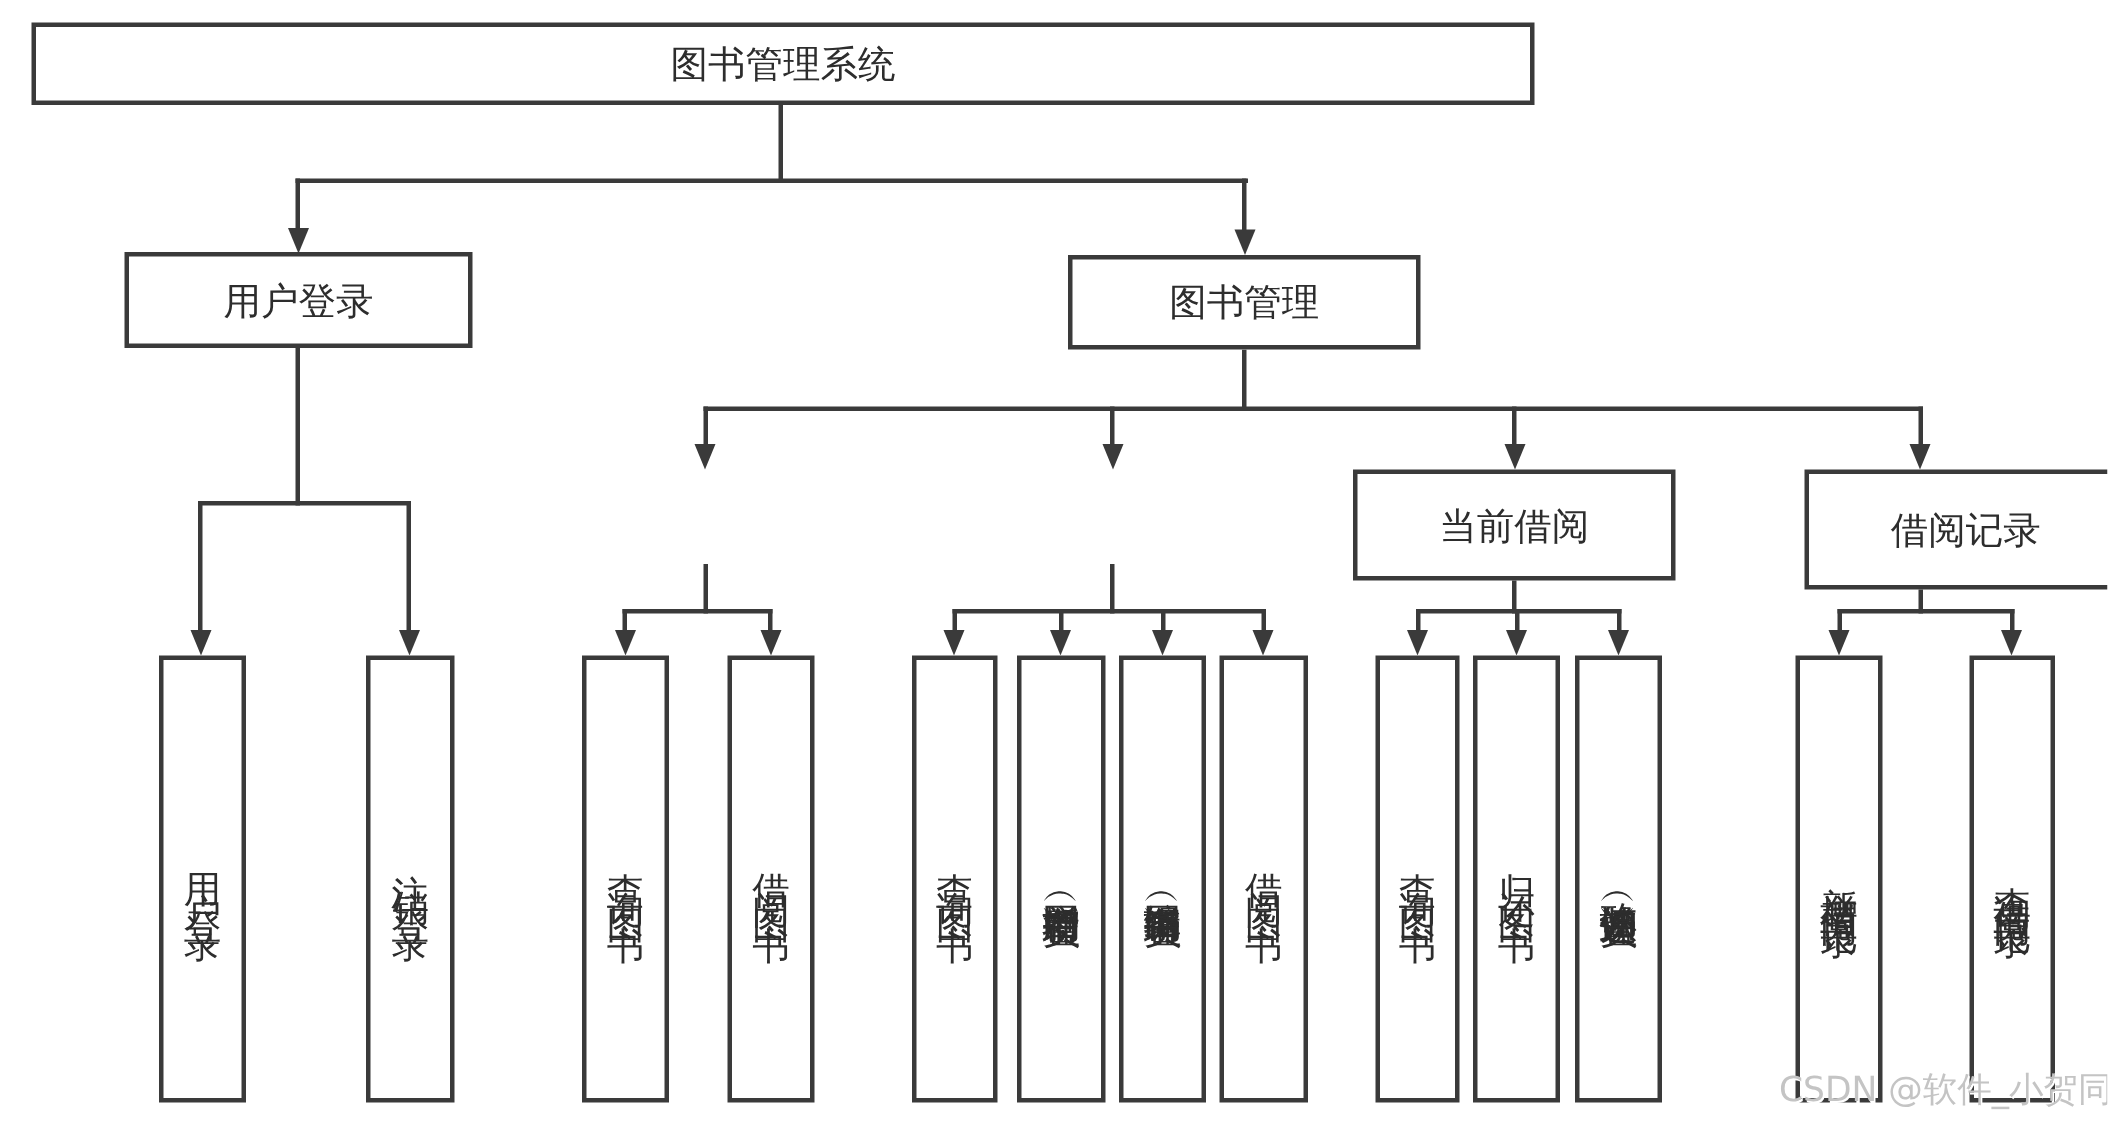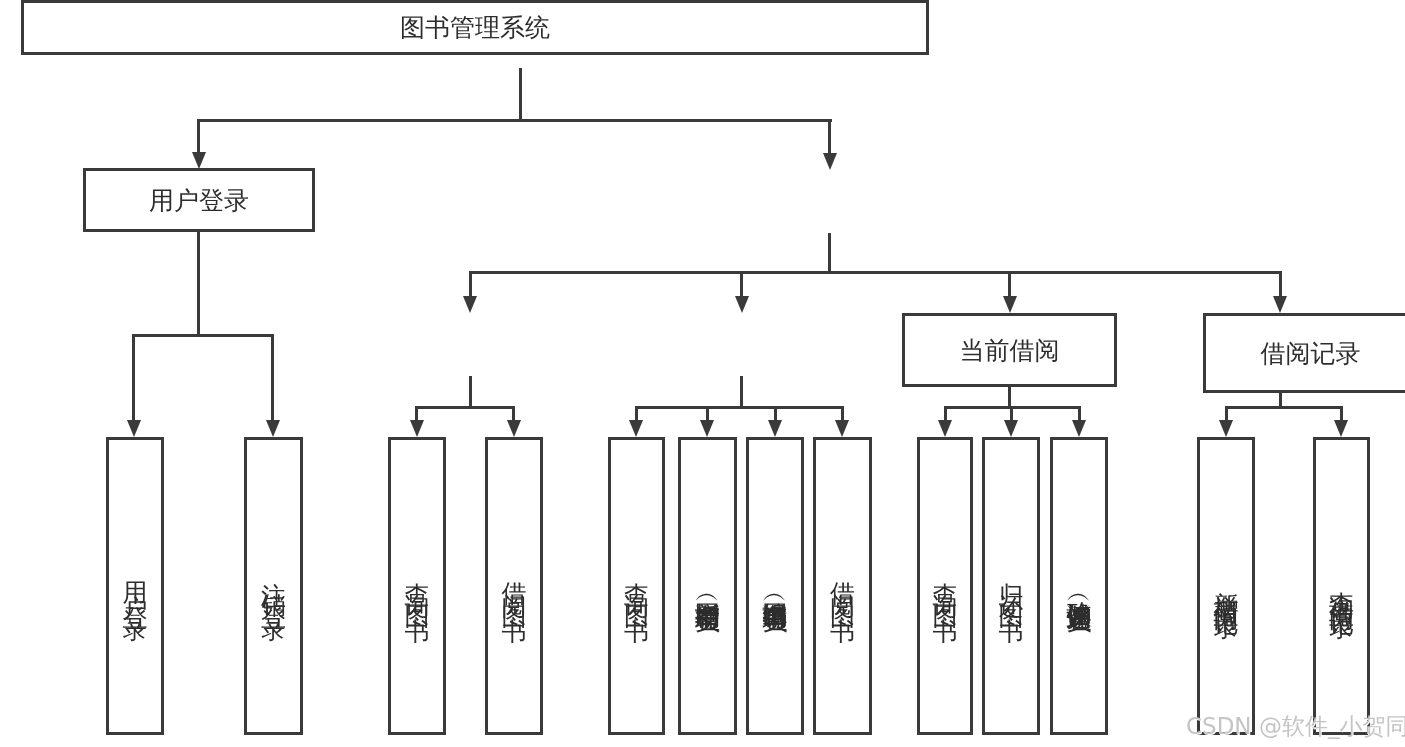--- a/index.html
+++ b/index.html
@@ -90,23 +90,24 @@
   <div class="vline" style="left:1078px;top:406px;height:16px"></div>
   <div class="arrow" style="left:1072px;top:420px"></div>
 
   <div class="vline" style="left:1279px;top:376px;height:33px"></div>
   <div class="hline" style="left:1225px;top:406px;width:118px"></div>
   <div class="vline" style="left:1225px;top:406px;height:16px"></div>
   <div class="arrow" style="left:1219px;top:420px"></div>
   <div class="vline" style="left:1340px;top:406px;height:16px"></div>
   <div class="arrow" style="left:1334px;top:420px"></div>
 
-  <div class="box h" style="left:21px;top:0;width:908px;height:55px">图书管理系统</div>
+  <div class="box h" style="left:21px;top:15px;width:1002px;height:55px">图书管理系统</div>
 
   <div class="box h" style="left:83px;top:168px;width:232px;height:64px">用户登录</div>
+  <div class="box h" style="left:712px;top:170px;width:235px;height:63px">图书管理</div>
 
   <div class="box v ls12" style="left:106px;top:437px;width:58px;height:298px">用户登录</div>
   <div class="box v ls12" style="left:244px;top:437px;width:59px;height:298px">注销登录</div>
 
   <div class="box h" style="left:902px;top:313px;width:215px;height:74px">当前借阅</div>
   <div class="box h" style="left:1203px;top:313px;width:215px;height:80px">借阅记录</div>
 
   <div class="box v ls12" style="left:388px;top:437px;width:58px;height:298px">查询图书</div>
   <div class="box v ls12" style="left:485px;top:437px;width:58px;height:298px">借阅图书</div>
 

